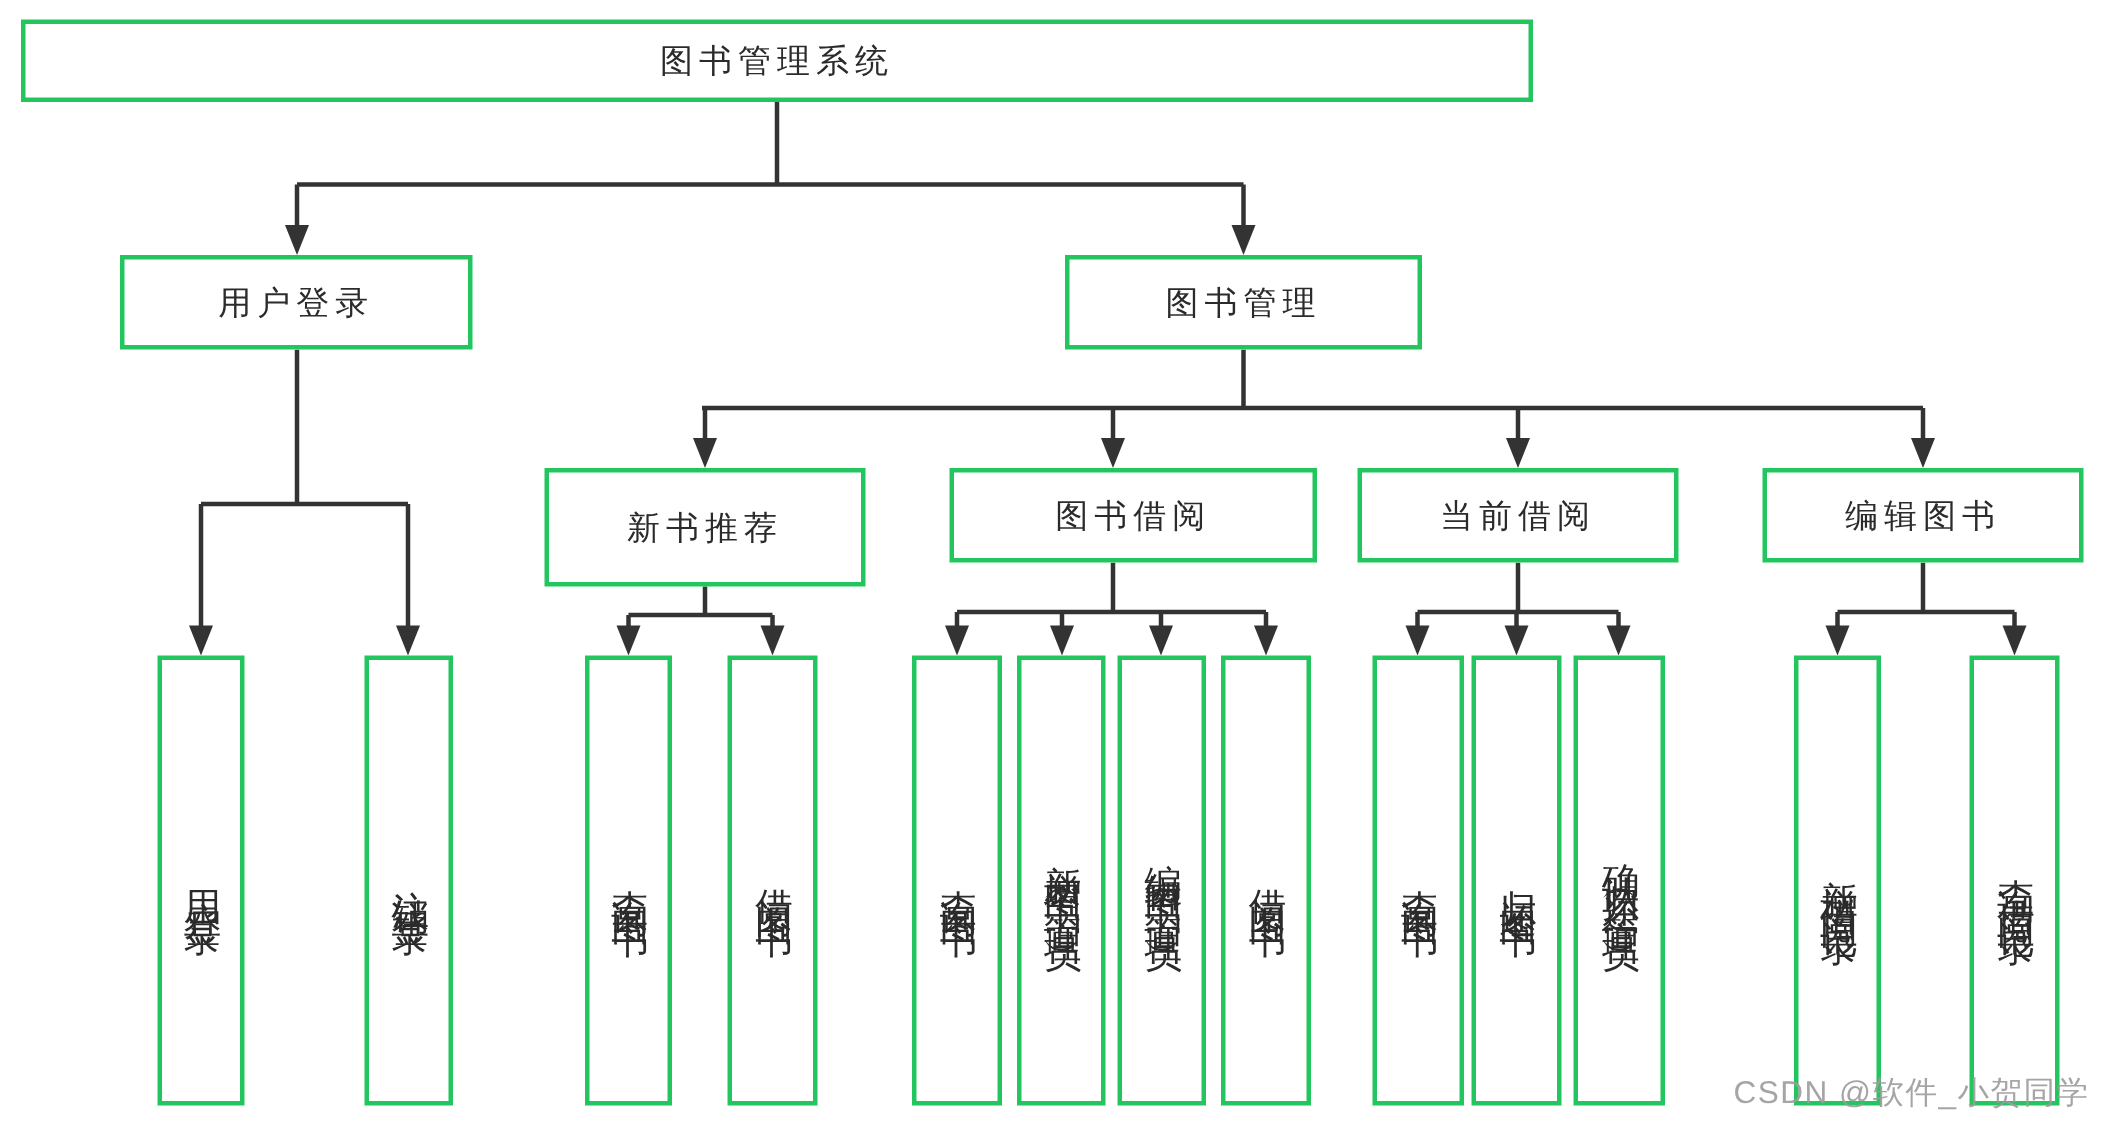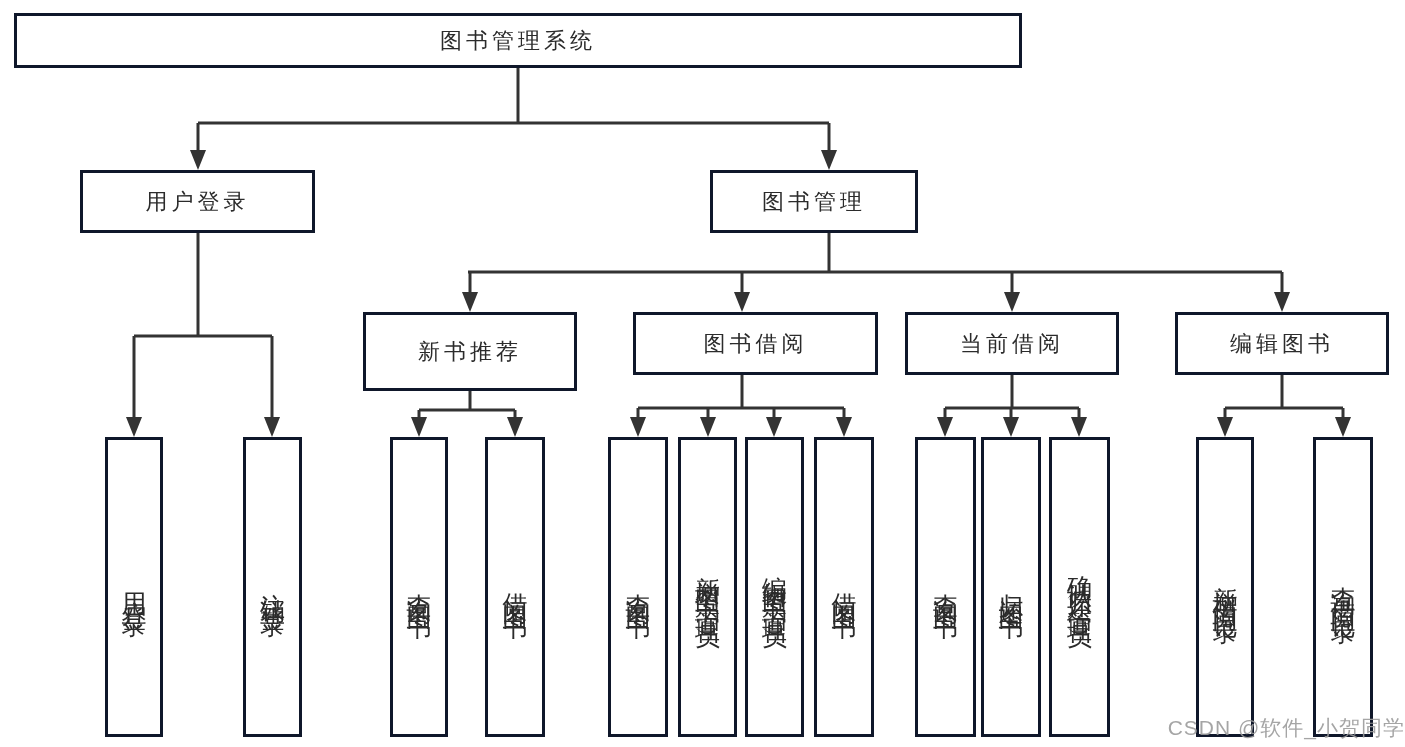--- a/index.html
+++ b/index.html
@@ -2,30 +2,30 @@
 <html><head>
 <meta charset="utf-8">
 <style>
   html,body{margin:0;padding:0;background:#ffffff;}
   .canvas{
     position:relative;width:1405px;height:747px;background:#ffffff;overflow:hidden;
     font-family:"Liberation Sans","DejaVu Sans",sans-serif;
   }
   .connectors{position:absolute;left:0;top:0;z-index:1;}
   .box{
-    position:absolute;box-sizing:border-box;background:#ffffff;border:3px solid #0f172a;
+    position:absolute;box-sizing:border-box;background:#ffffff;border:3px solid #22c55e;
     display:flex;align-items:center;justify-content:center;color:#2b2b2b;z-index:2;font-family:Liberation Serif, serif;
   }
   .hbox{font-size:22px;letter-spacing:4px;white-space:nowrap;}
   .leaf span{
     writing-mode:vertical-rl;text-orientation:mixed;
     font-size:25px;letter-spacing:7px;color:#2b2b2b;line-height:1;
   }
   .watermark{
-    position:absolute;right:0;bottom:5px;z-index:5;
+    position:absolute;right:12px;bottom:5px;z-index:5;
     font-size:21px;letter-spacing:1px;color:rgba(155,155,155,0.9);white-space:nowrap;
   }
 </style>
 </head>
 <body>
 
 <div class="canvas">
 
   <svg id="conn" class="connectors" width="1405" height="747">
       <line x1="518" y1="68" x2="518" y2="123" stroke="#333333" stroke-width="3"></line>
@@ -78,21 +78,21 @@
       <polygon points="1071,417 1087,417 1079,437" fill="#333333"></polygon>
       <line x1="1225" y1="408" x2="1225" y2="419" stroke="#333333" stroke-width="3"></line>
       <polygon points="1217,417 1233,417 1225,437" fill="#333333"></polygon>
       <line x1="1343" y1="408" x2="1343" y2="419" stroke="#333333" stroke-width="3"></line>
       <polygon points="1335,417 1351,417 1343,437" fill="#333333"></polygon>
     </svg>
 
   <div class="box hbox" style="left:14px;top:13px;width:1008px;height:55px">图书管理系统</div>
 
   <div class="box hbox" style="left:80px;top:170px;width:235px;height:63px">用户登录</div>
-  <div class="box hbox" style="left:710px;top:170px;width:208px;height:63px">图书管理</div>
+  <div class="box hbox" style="left:710px;top:170px;width:238px;height:63px">图书管理</div>
 
   <div class="box hbox" style="left:363px;top:312px;width:214px;height:79px">新书推荐</div>
   <div class="box hbox" style="left:633px;top:312px;width:245px;height:63px">图书借阅</div>
   <div class="box hbox" style="left:905px;top:312px;width:214px;height:63px">当前借阅</div>
   <div class="box hbox" style="left:1175px;top:312px;width:214px;height:63px">编辑图书</div>
 
   <div class="box leaf" style="left:105px;top:437px;width:58px;height:300px">
     <span>用户登录</span>
   </div>
   <div class="box leaf" style="left:243px;top:437px;width:59px;height:300px">

